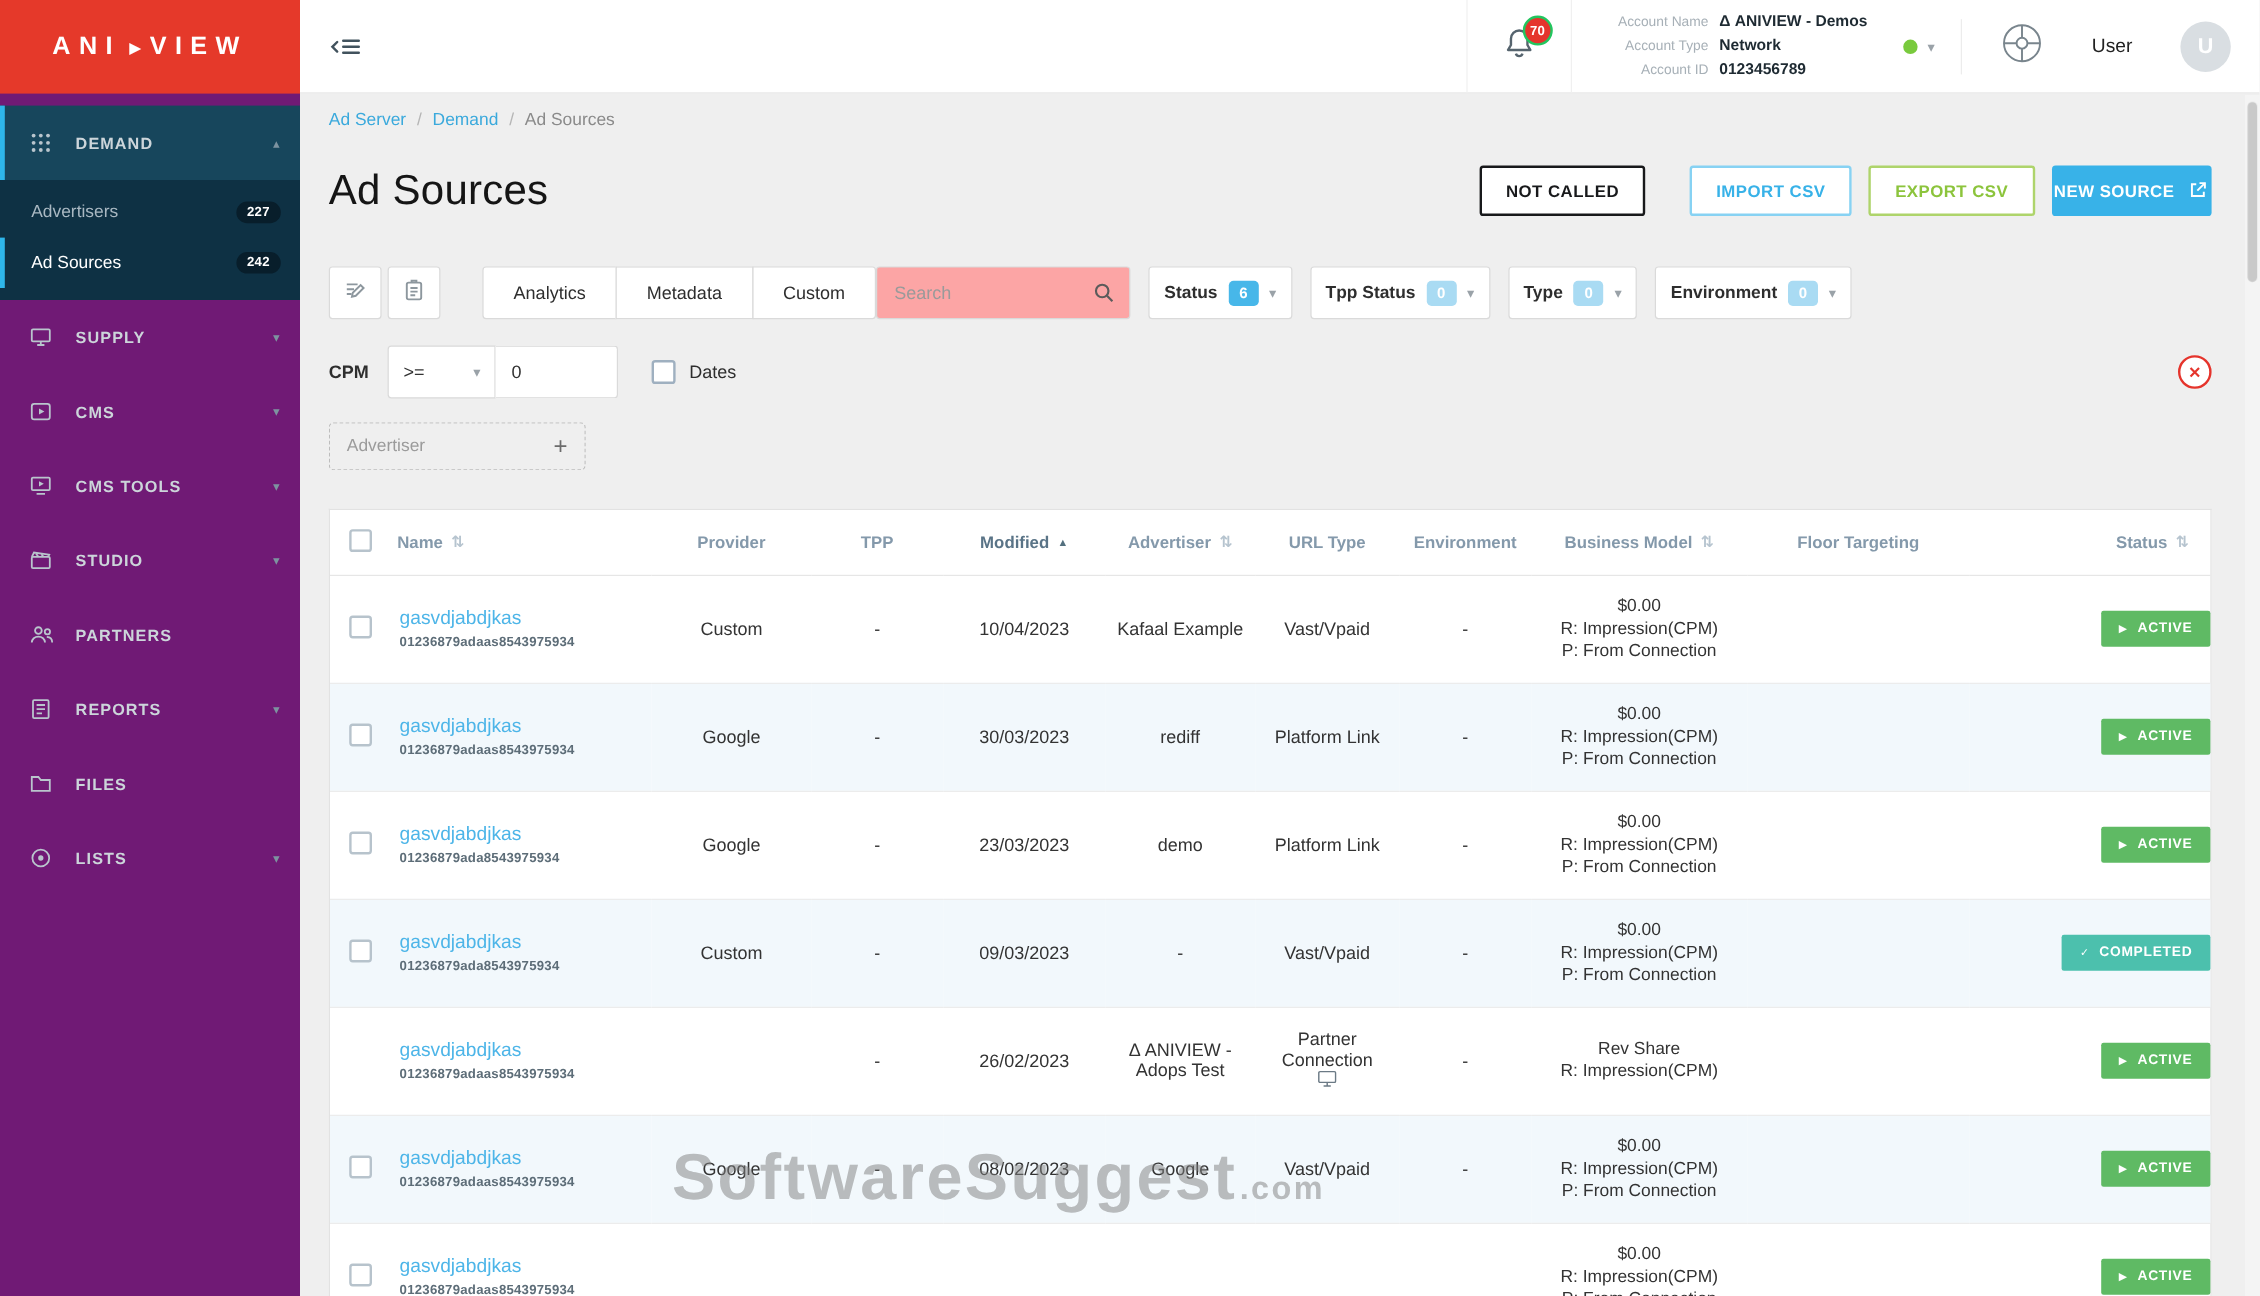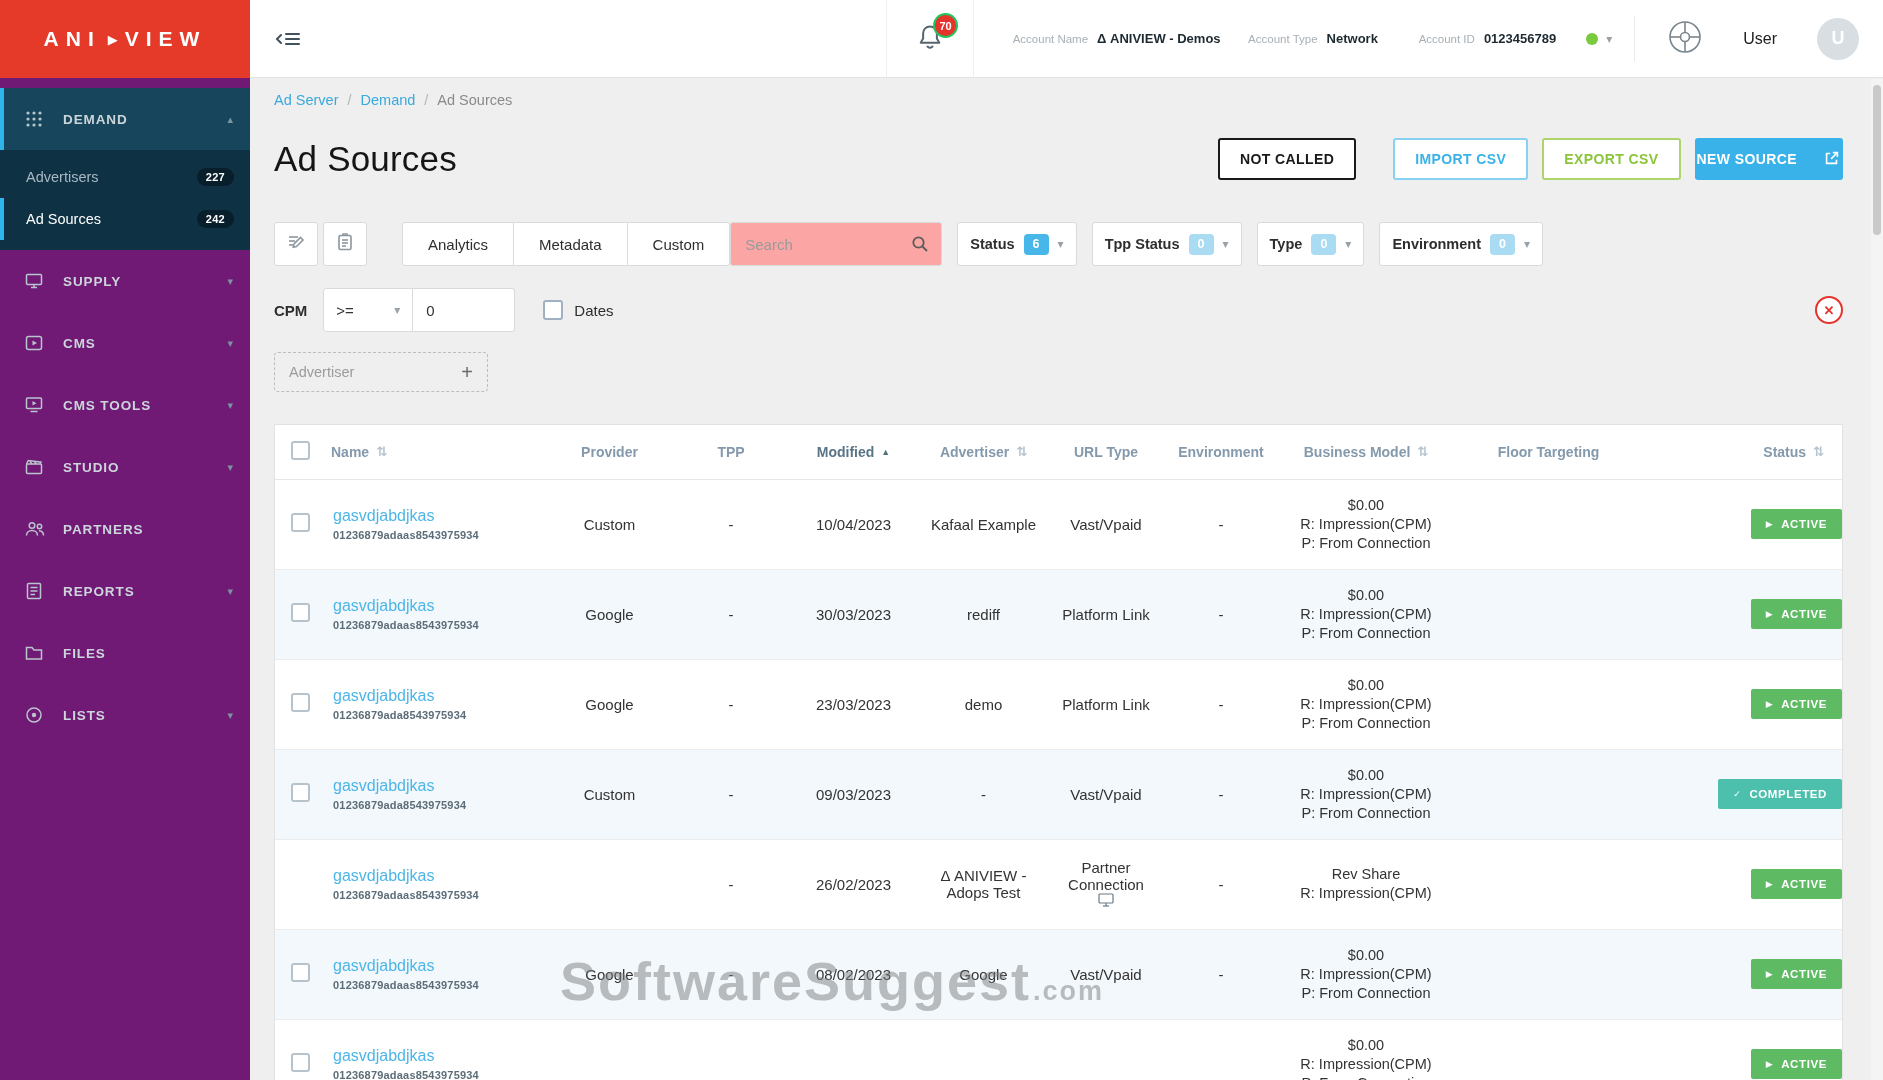--- a/index.html
+++ b/index.html
@@ -22,21 +22,21 @@
   .sub-item.active{color:#fff;border-left-color:#2eb6ea}
   .count-pill{margin-left:auto;background:#081e2b;color:#fff;font-size:11px;padding:3px 9px;border-radius:10px;font-weight:700;letter-spacing:.3px}
 
   
   .main{flex:1;display:flex;flex-direction:column;min-width:0}
   .topbar{height:78px;min-height:78px;background:#fff;display:flex;align-items:center;border-bottom:1px solid #e3e3e3}
   .collapse-btn{margin-left:24px;display:flex;align-items:center;cursor:pointer}
   .tb-right{margin-left:auto;display:flex;align-items:center;height:100%}
   .bell-wrap{position:relative;height:100%;display:flex;align-items:center;padding:0 28px;border-left:1px solid #f0f0f0;border-right:1px solid #f0f0f0;cursor:pointer}
   .bell-badge{position:absolute;top:13px;right:15px;background:#e5342c;min-width:25px;height:25px;border-radius:13px;border:2px solid #22c55e;color:#fff;font-size:11px;font-weight:700;display:flex;align-items:center;justify-content:center;padding:0 3px}
-  .account-block{display:flex;gap:3px;padding:0 16px 0 20px;justify-content:center}
+  .account-block{display:flex;flex-direction:column;gap:3px;padding:0 16px 0 20px;justify-content:center}
   .acc-row{display:flex;align-items:baseline;line-height:15px}
   .acc-label{width:94px;text-align:right;font-size:11.5px;color:#a7b0b7}
   .acc-value{margin-left:9px;font-size:13px;font-weight:700;color:#1e2a32;white-space:nowrap}
   .acc-status{display:flex;align-items:center;gap:8px;padding:0 14px;cursor:pointer}
   .green-dot{width:12px;height:12px;border-radius:50%;background:#79ca3d;display:inline-block}
   .dd-caret{color:#9aa2a8;font-size:12px}
   .tb-sep{width:1px;height:46px;background:#ececec;margin:0 8px}
   .wheel-wrap{padding:0 22px;display:flex;align-items:center;cursor:pointer}
   .user-label{font-size:16px;color:#222;margin:0 40px 0 16px}
   .avatar{width:42px;height:42px;border-radius:50%;background:#d9dee2;color:#fff;font-weight:700;font-size:18px;display:flex;align-items:center;justify-content:center;margin-right:24px;cursor:pointer}
@@ -46,21 +46,21 @@
   .breadcrumb{font-size:14.5px;color:#8a8a8a;height:20px;display:flex;align-items:center}
   .bc-link{color:#3aa9dc;text-decoration:none;cursor:pointer}
   .bc-sep{color:#b5b5b5;margin:0 9px}
   .title-row{display:flex;align-items:center;margin-top:26px;height:46px}
   .page-title{font-size:35px;font-weight:400;color:#151515;letter-spacing:.2px}
   .actions{margin-left:auto;display:flex;align-items:center;gap:14px}
   .btn{height:42px;border-radius:3px;font-size:14px;font-weight:700;letter-spacing:.4px;display:inline-flex;align-items:center;justify-content:center;padding:0 20px;background:#fff;cursor:pointer;font-family:inherit}
   .btn-notcalled{border:2px solid #18191b;color:#18191b;margin-right:23px}
   .btn-import{border:2px solid #87d2f3;color:#38b2e8}
   .btn-export{border:2px solid #aed46b;color:#8cc43c}
-  .btn-new{background:#38b2e8;border:none;color:#fff;gap:26px;padding:0 2px}
+  .btn-new{background:#38b2e8;border:none;color:#fff;gap:11px;padding:0 2px}
 
   
   .filter-row{display:flex;align-items:center;margin-top:40px;height:44px}
   .icon-btn{width:44px;height:44px;background:#fff;border:1px solid #dadada;border-radius:3px;display:flex;align-items:center;justify-content:center;margin-right:5px;cursor:pointer}
   .tab-group{display:flex;margin-left:30px}
   .tab{height:44px;padding:0 25px;display:flex;align-items:center;background:#fff;border:1px solid #dadada;margin-left:-1px;font-size:15px;color:#2e2e2e;cursor:pointer}
   .tab:first-child{border-radius:3px 0 0 3px;margin-left:0}
   .tab:last-child{border-radius:0 3px 3px 0}
   .search-box{margin-left:0;width:212px;height:44px;background:#fca5a5;border:1px solid #dadada;border-radius:3px;display:flex;align-items:center}
   .search-box input{flex:1;min-width:0;border:none;outline:none;padding:0 14px;font-size:15px;color:#333;font-family:inherit;background:transparent}

